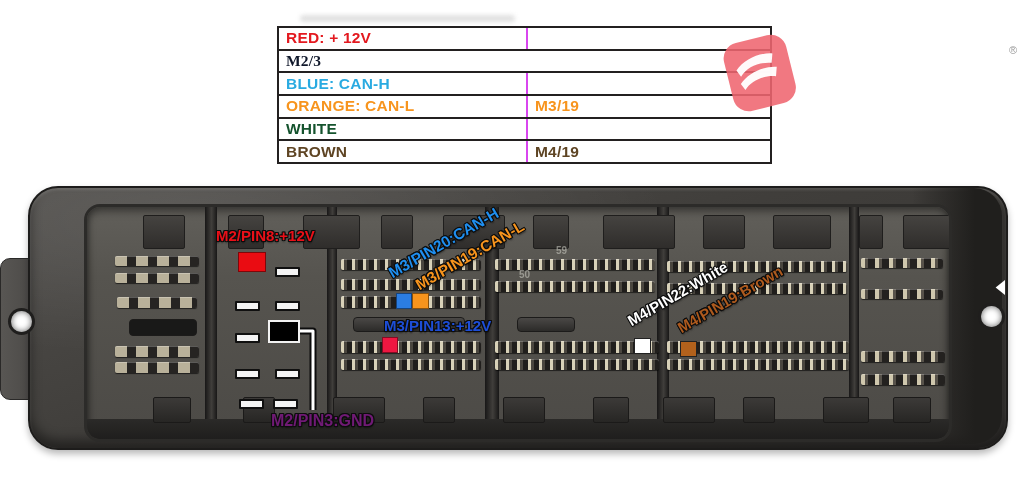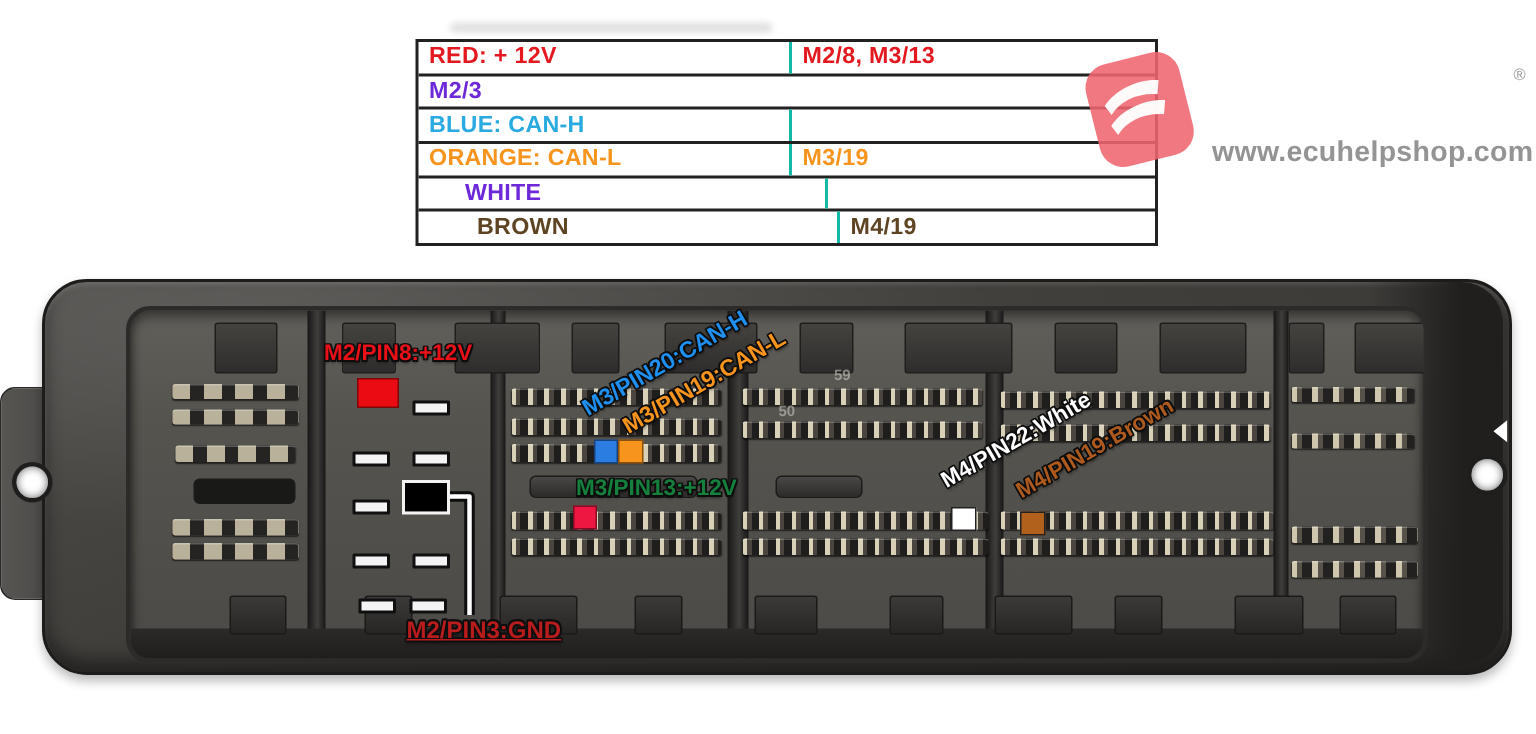--- a/index.html
+++ b/index.html
@@ -3,24 +3,24 @@
 <meta charset="utf-8">
 <style>
   html,body{margin:0;padding:0;background:#fff;}
   #stage{position:relative;width:1024px;height:489px;background:#ffffff;overflow:hidden;
          font-family:"Liberation Sans", sans-serif;}
 
   
   #pin-table{position:absolute;left:277px;top:26px;width:491px;height:134px;
              border:2px solid #232020;display:flex;flex-direction:column;background:#fff;z-index:10;}
   .trow{flex:1;display:flex;border-bottom:2px solid #232020;min-height:0;}
-  .trow:last-child{border-bottom:none;padding-left:32px;}
+  .trow:last-child{border-bottom:none;}
   .tcell{display:flex;align-items:center;padding-left:7px;font-weight:bold;font-size:15.5px;
          letter-spacing:.2px;white-space:nowrap;overflow:hidden;}
-  .tcell.left{width:240px;border-right:2px solid #14b8a6;}
+  .tcell.left{width:240px;border-right:2px solid #d946ef;}
   .tcell.right{flex:1;}
   #table-smudge{position:absolute;left:300px;top:15px;width:215px;height:7px;background:#d7d7d7;
                 border-radius:4px;filter:blur(2px);opacity:.75;z-index:9;}
 
   
   #brand-mark{position:absolute;left:714px;top:24px;width:92px;height:100px;z-index:15;}
   #brand-word{position:absolute;left:806px;top:48px;font-size:38px;font-weight:bold;color:#8c8c8c;
               letter-spacing:3px;z-index:15;white-space:nowrap;}
   #brand-reg{position:absolute;left:1009px;top:44px;font-size:11px;color:#9a9a9a;z-index:15;}
   #brand-site{position:absolute;left:808px;top:91px;font-size:19px;font-weight:bold;color:#949494;
@@ -91,50 +91,48 @@
 </head>
 <body>
 
 <div id="stage">
 
   <div id="table-smudge"></div>
 
   <div id="pin-table">
     <div class="trow">
       <div class="tcell left" style="color: rgb(227, 25, 31);">RED: + 12V</div>
-      <div class="tcell right" style="color: rgb(227, 25, 31);">M2/8, M3/13</div>
-    </div>
-    <div class="trow">
-      <div class="tcell right" style="color: #6d28d9;">M2/3</div>
+    </div>
+    <div class="trow">
+      <div class="tcell right" style="color: #0f172a; font-family: Liberation Serif, serif;">M2/3</div>
     </div>
     <div class="trow">
       <div class="tcell left" style="color: rgb(41, 170, 225);">BLUE: CAN-H</div>
     </div>
     <div class="trow">
       <div class="tcell left" style="color: rgb(247, 148, 29);">ORANGE: CAN-L</div>
       <div class="tcell right" style="color: rgb(247, 148, 29);">M3/19</div>
     </div>
     <div class="trow">
-      <div class="tcell left" style="color: #6d28d9; margin-left: 24px;">WHITE</div>
+      <div class="tcell left" style="color: #14532d;">WHITE</div>
     </div>
     <div class="trow">
       <div class="tcell left" style="color: rgb(94, 68, 35);">BROWN</div>
       <div class="tcell right" style="color: rgb(94, 68, 35);">M4/19</div>
     </div>
   </div>
 
   <svg id="brand-mark" viewBox="0 0 92 100">
     <g transform="rotate(-14 46 50)">
       <rect x="14" y="14" width="64" height="70" rx="16" fill="#ef6570" fill-opacity="0.88"></rect>
       <path d="M24 41 C 34 32, 50 29, 63 33 L 60 42 C 48 38, 35 40, 27 48 Z" fill="#ffffff" opacity="0.96"></path>
       <path d="M25 55 C 35 46, 51 43, 64 47 L 61 56 C 49 52, 36 54, 28 62 Z" fill="#ffffff" opacity="0.96"></path>
     </g>
   </svg>
   <div id="brand-reg">®</div>
-  <div id="brand-site">www.ecuhelpshop.com</div>
 
   <div id="ecu-left-wing"></div>
   <div id="ecu-body"></div>
   <div id="ecu-right-cap"></div>
   <div id="hole-left" class="mount-hole"></div>
   <div id="hole-right" class="mount-hole"></div>
   <div id="notch-right"></div>
 
   <div id="ecu-inner">
 
@@ -220,18 +218,18 @@
   <div id="mk-m2pin3" class="marker" style="background-color: rgb(0, 0, 0);"></div>
   <div id="mk-canh" class="marker" style="background-color: rgb(43, 125, 226);"></div>
   <div id="mk-canl" class="marker" style="background-color: rgb(247, 148, 29);"></div>
   <div id="mk-m3pin13" class="marker" style="background-color: rgb(238, 23, 65);"></div>
   <div id="mk-m4white" class="marker" style="background-color: rgb(255, 255, 255);"></div>
   <div id="mk-m4brown" class="marker" style="background-color: rgb(178, 97, 28);"></div>
 
   <div id="lb-m2pin8" class="plabel" style="color: rgb(234, 16, 24);">M2/PIN8:+12V</div>
   <div id="lb-canh" class="plabel rot" style="color: rgb(31, 143, 240);">M3/PIN20:CAN-H</div>
   <div id="lb-canl" class="plabel rot" style="color: rgb(247, 148, 29);">M3/PIN19:CAN-L</div>
-  <div id="lb-m3pin13" class="plabel" style="color: #15803d;">M3/PIN13:+12V</div>
-  <div id="lb-m2pin3" class="plabel" style="color: #b91c1c; text-decoration: underline;">M2/PIN3:GND</div>
+  <div id="lb-m3pin13" class="plabel" style="color: #1d4ed8;">M3/PIN13:+12V</div>
+  <div id="lb-m2pin3" class="plabel" style="color: #701a75;">M2/PIN3:GND</div>
   <div id="lb-m4white" class="plabel rot" style="color: rgb(255, 255, 255);">M4/PIN22:White</div>
   <div id="lb-m4brown" class="plabel rot" style="color: rgb(174, 90, 30);">M4/PIN19:Brown</div>
 
 </div>
 
 </body></html>

